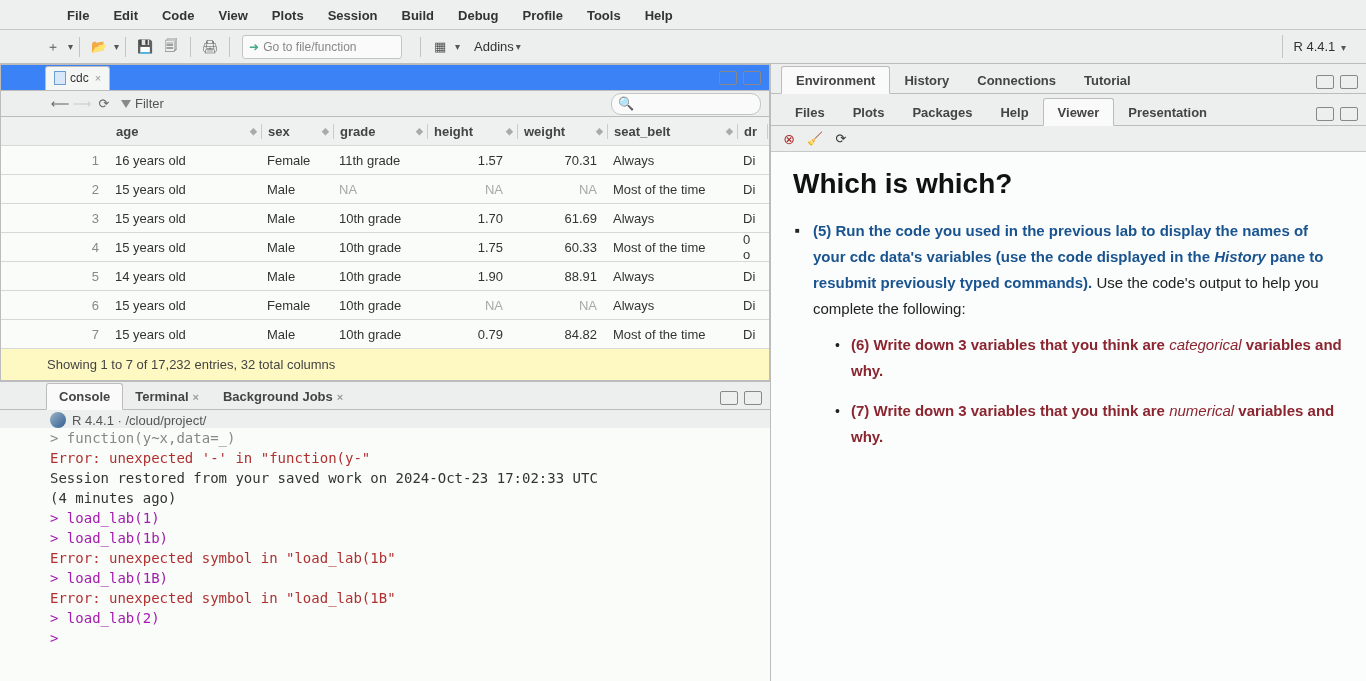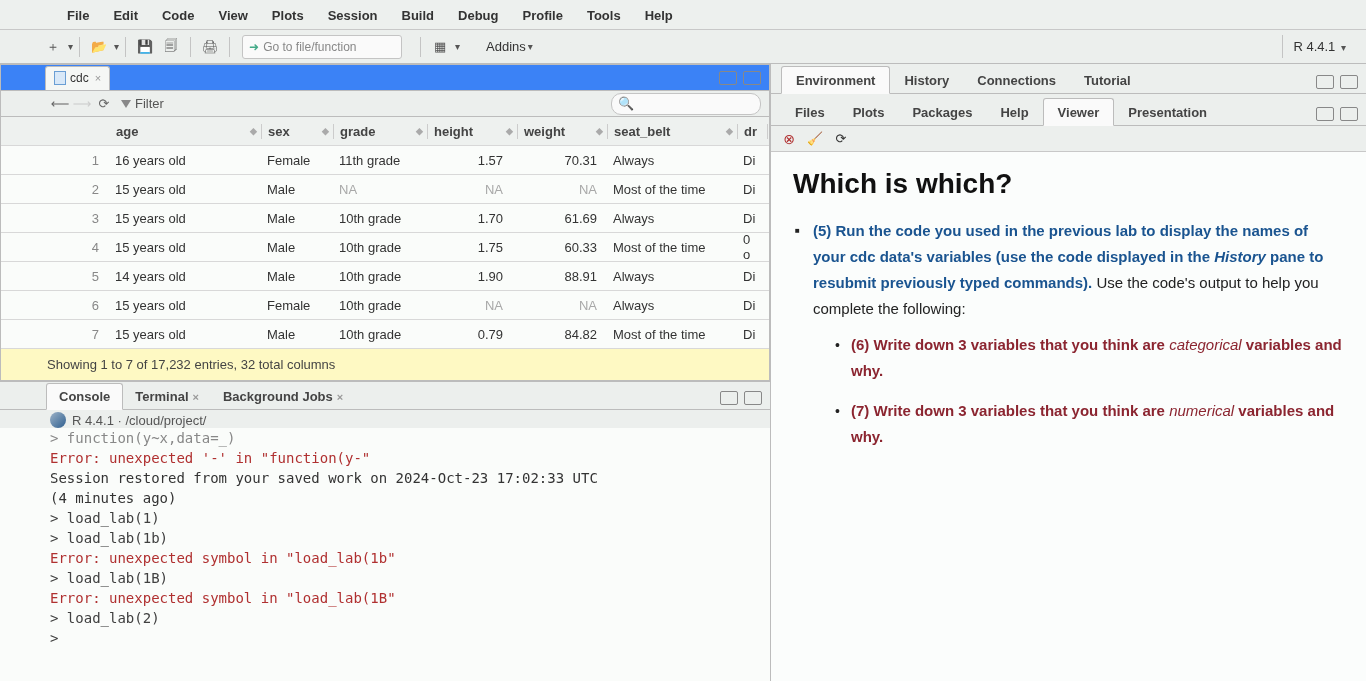--- a/index.html
+++ b/index.html
@@ -55,21 +55,21 @@
   border:1px solid #c4c4c4;
   background:#fafafa;
   padding: 2px 6px;
   font-size:12px;
   color:#888;
   display:flex; align-items:center;
   border-radius:3px;
 }
 .go-to-file .arrow { color:#4a8; margin-right:4px; }
 .toolbar .addins {
-  margin-left: 26px;
+  margin-left: 14px;
   display:flex; align-items:center;
   cursor:pointer;
   color:#333;
   justify-content:center;
 }
 .r-version {
   margin-left:auto;
   padding: 4px 10px;
   color:#333;
   border-left:1px solid #c4c4c4;
@@ -181,21 +181,21 @@
   flex:1;
   background:#fafcfa;
   padding:0 10px 6px 50px;
   font-family: "Consolas","Menlo",monospace;
   font-size:14px;
   line-height:20px;
   color:#333;
   overflow:hidden;
 }
 .console-body .err { color:#b03030; }
-.console-body .cmd { color:#404040; }
+.console-body .cmd { color:#a21caf; }
 .console-body .gray { color:#888; }
 
 
 .rc-tabs {
   display:flex; align-items:flex-end;
   height:30px;
   padding-left:10px;
   background:#ecefed;
   border-bottom:1px solid #bcbcbc;
 }

